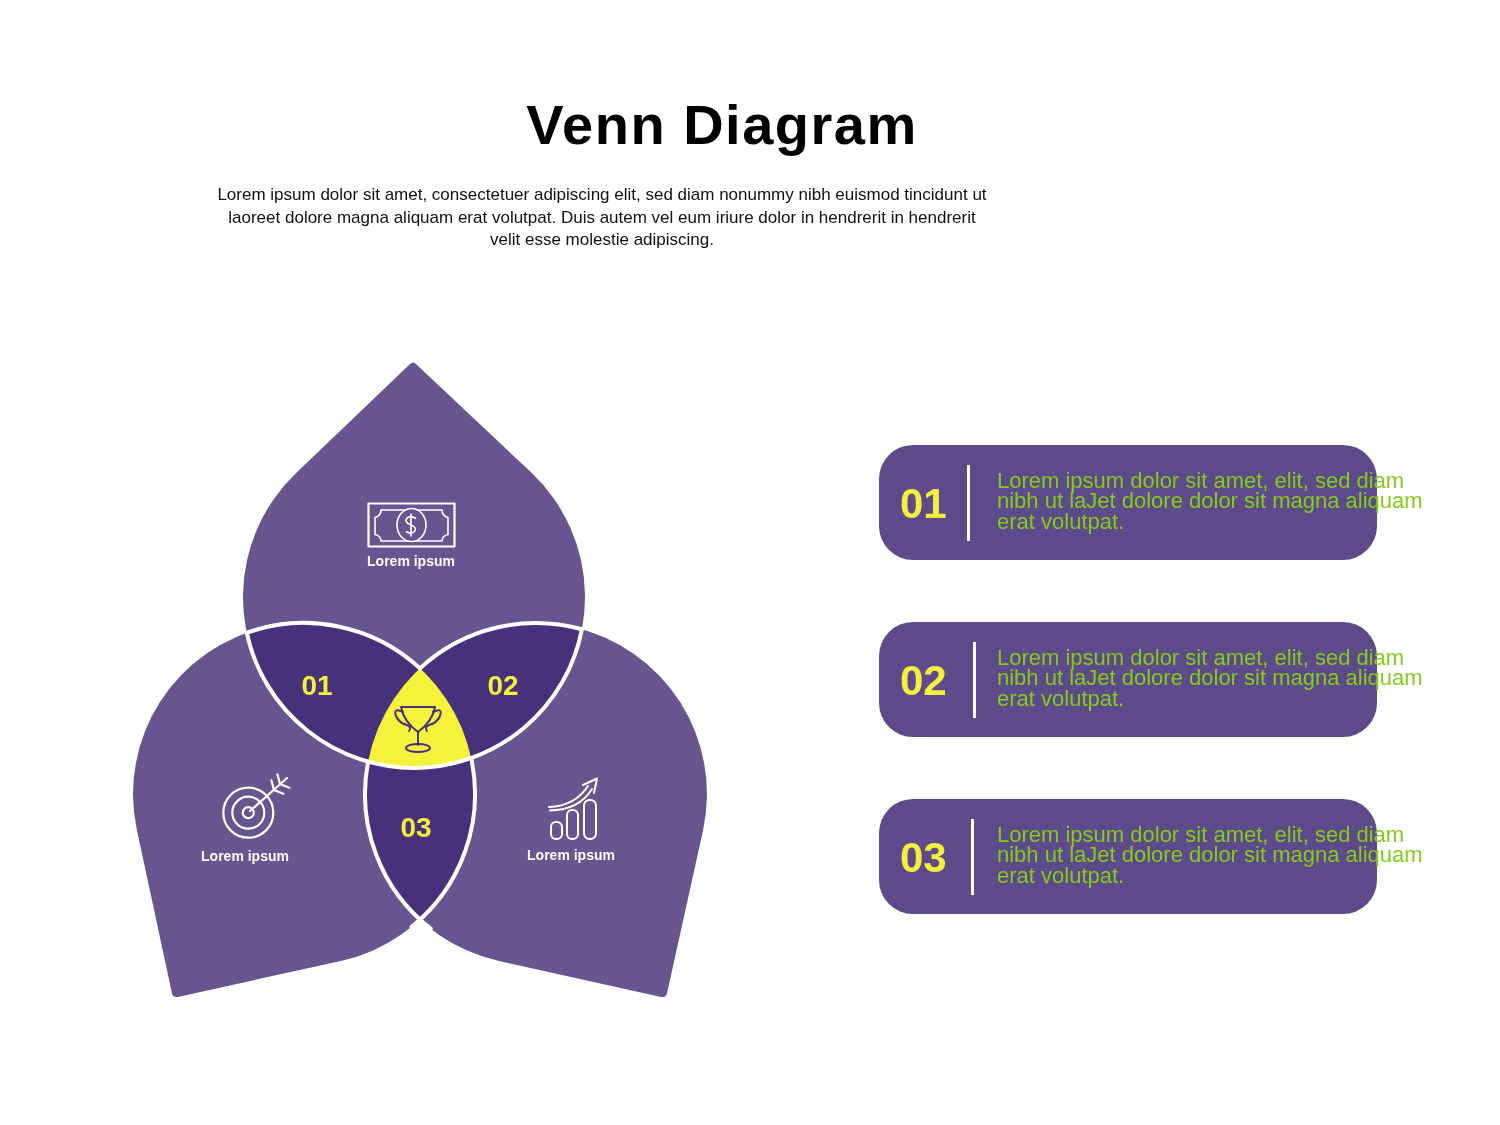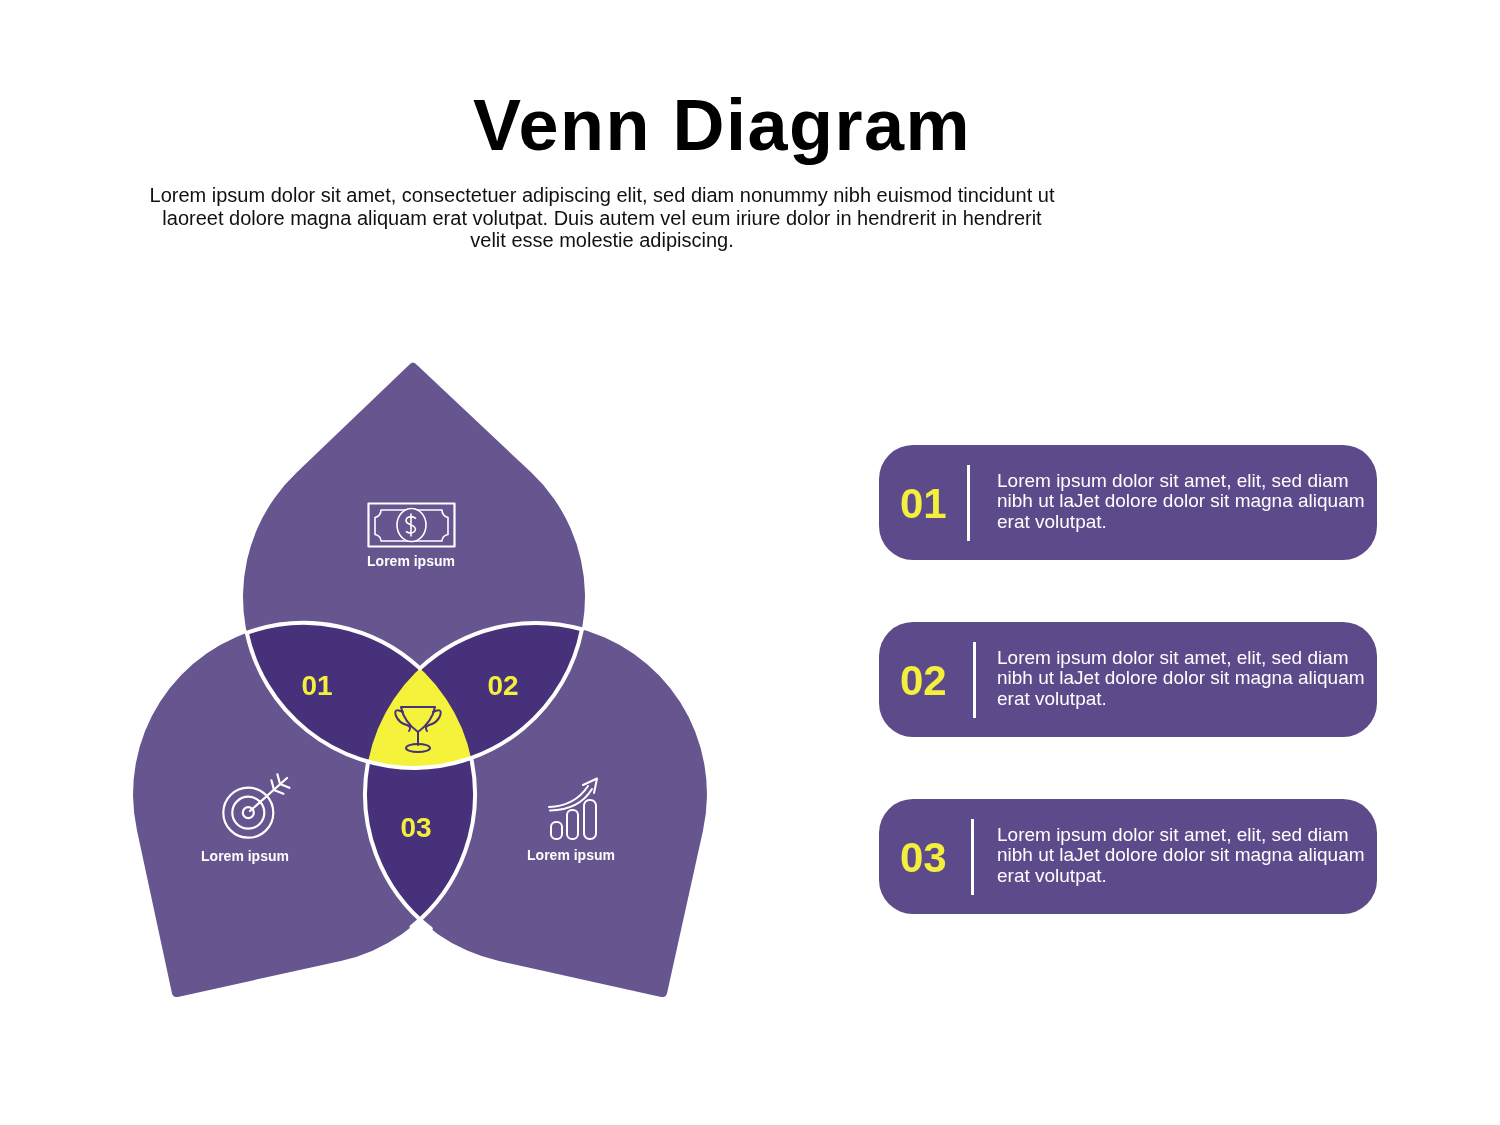--- a/index.html
+++ b/index.html
@@ -4,27 +4,27 @@
 <style>
   html, body { margin: 0; padding: 0; }
   body {
     width: 1500px; height: 1125px; position: relative; overflow: hidden;
     background: #ffffff;
     font-family: "Liberation Sans", sans-serif;
   }
   .title {
     position: absolute; left: 0; top: 89px; width: 1444px;
     text-align: center; font-family: "Liberation Sans", sans-serif;
-    font-weight: bold; font-size: 72px; line-height: 72px;
+    font-weight: bold; font-size: 56px; line-height: 72px;
     letter-spacing: 1.5px; color: #000000;
   }
   .subtitle {
     position: absolute; left: 0; top: 184px; width: 1204px;
     text-align: center; font-family: "Liberation Sans", sans-serif;
-    font-size: 20px; line-height: 22.5px; color: #111111;
+    font-size: 17px; line-height: 22.5px; color: #111111;
   }
   .subtitle span { display: block; }
   .venn {
     position: absolute; left: 0; top: 0; width: 1500px; height: 1125px;
   }
   .venn svg { display: block; }
   .venn text { font-family: "Liberation Sans", sans-serif; font-weight: bold; }
   .card {
     position: absolute; left: 879px; width: 498px; height: 115px;
     border-radius: 34px; background: #5d4a8b;
@@ -32,22 +32,22 @@
   .card .num {
     position: absolute; left: 21px; top: 38px;
     font-family: "Liberation Sans", sans-serif; font-weight: bold;
     font-size: 42px; line-height: 42px; color: #f4ef3c;
   }
   .card .divider {
     position: absolute; top: 20px; width: 3px; height: 76px; background: #ffffff;
   }
   .card .text {
     position: absolute; left: 118px; top: 25.5px; width: 370px;
-    font-family: "Liberation Sans", sans-serif; font-size: 19px;
-    line-height: 20.5px; color: #ffffff; white-space: nowrap;
+    font-family: "Liberation Sans", sans-serif; font-size: 22px;
+    line-height: 20.5px; color: #84cc16; white-space: nowrap;
   }
   .card .text span { display: block; }
 </style>
 </head>
 <body>
 
 <div class="title">Venn Diagram</div>
 
 <div class="subtitle">
   <span>Lorem ipsum dolor sit amet, consectetuer adipiscing elit, sed diam nonummy nibh euismod tincidunt ut</span>

